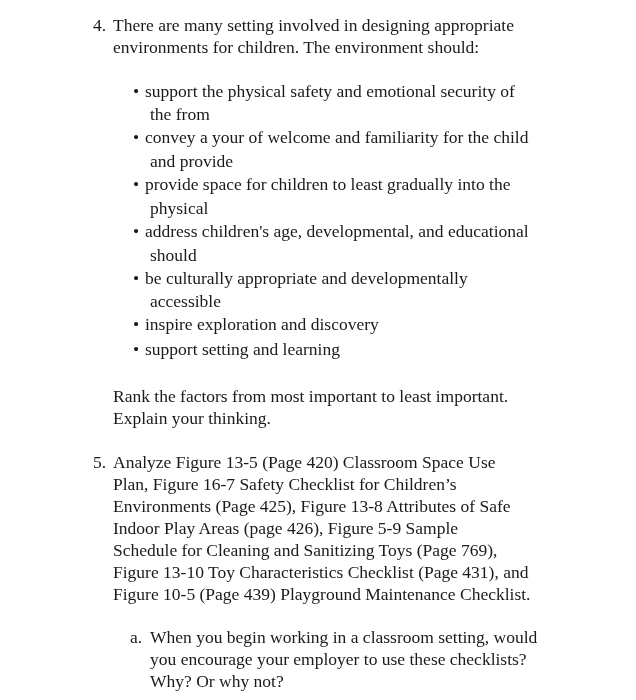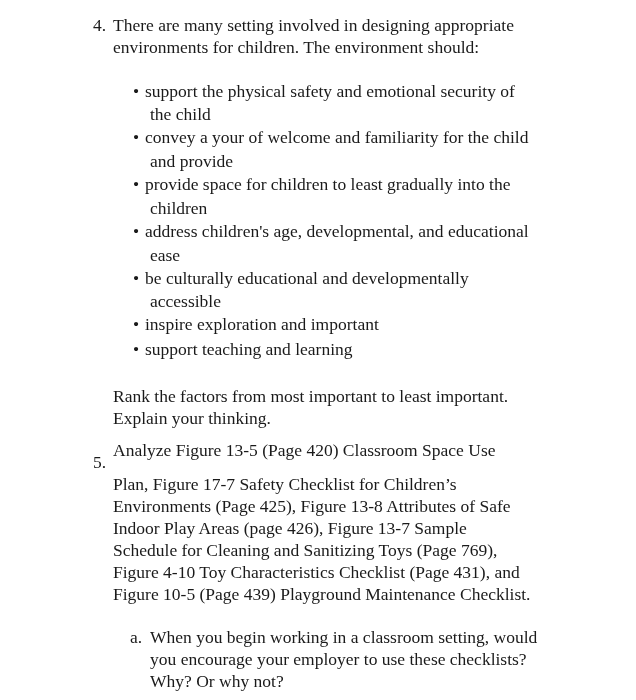--- a/index.html
+++ b/index.html
@@ -14,57 +14,57 @@
 <body>
 
 <div>
   <span class="line" style="left:93px;top:14px">4.</span>
   <span class="line" style="left:113px;top:14px">There are many setting involved in designing appropriate</span>
   <span class="line" style="left:113px;top:36px">environments for children. The environment should:</span>
 
   <div>
     <span class="line" style="left:133px;top:80px">•</span>
     <span class="line" style="left:145px;top:80px">support the physical safety and emotional security of</span>
-    <span class="line" style="left:150px;top:103px">the child</span>
+    <span class="line" style="left:150px;top:103px">the from</span>
 
     <span class="line" style="left:133px;top:126px">•</span>
     <span class="line" style="left:145px;top:126px">convey a your of welcome and familiarity for the child</span>
     <span class="line" style="left:150px;top:150px">and provide</span>
 
     <span class="line" style="left:133px;top:173px">•</span>
     <span class="line" style="left:145px;top:173px">provide space for children to least gradually into the</span>
-    <span class="line" style="left:150px;top:197px">children</span>
+    <span class="line" style="left:150px;top:197px">physical</span>
 
     <span class="line" style="left:133px;top:220px">•</span>
     <span class="line" style="left:145px;top:220px">address children's age, developmental, and educational</span>
-    <span class="line" style="left:150px;top:244px">ease</span>
+    <span class="line" style="left:150px;top:244px">should</span>
 
     <span class="line" style="left:133px;top:267px">•</span>
-    <span class="line" style="left:145px;top:267px">be culturally educational and developmentally</span>
+    <span class="line" style="left:145px;top:267px">be culturally appropriate and developmentally</span>
     <span class="line" style="left:150px;top:290px">accessible</span>
 
     <span class="line" style="left:133px;top:313px">•</span>
-    <span class="line" style="left:145px;top:313px">inspire exploration and important</span>
+    <span class="line" style="left:145px;top:313px">inspire exploration and discovery</span>
 
     <span class="line" style="left:133px;top:338px">•</span>
-    <span class="line" style="left:145px;top:338px">support teaching and learning</span>
+    <span class="line" style="left:145px;top:338px">support setting and learning</span>
   </div>
 
   <span class="line" style="left:113px;top:385px">Rank the factors from most important to least important.</span>
   <span class="line" style="left:113px;top:407px">Explain your thinking.</span>
 </div>
 
 <div>
   <span class="line" style="left:93px;top:451px">5.</span>
-  <span class="line" style="left:113px;top:439px">Analyze Figure 13-5 (Page 420) Classroom Space Use</span>
-  <span class="line" style="left:113px;top:473px">Plan, Figure 17-7 Safety Checklist for Children’s</span>
+  <span class="line" style="left:113px;top:451px">Analyze Figure 13-5 (Page 420) Classroom Space Use</span>
+  <span class="line" style="left:113px;top:473px">Plan, Figure 16-7 Safety Checklist for Children’s</span>
   <span class="line" style="left:113px;top:495px">Environments (Page 425), Figure 13-8 Attributes of Safe</span>
-  <span class="line" style="left:113px;top:517px">Indoor Play Areas (page 426), Figure 13-7 Sample</span>
+  <span class="line" style="left:113px;top:517px">Indoor Play Areas (page 426), Figure 5-9 Sample</span>
   <span class="line" style="left:113px;top:539px">Schedule for Cleaning and Sanitizing Toys (Page 769),</span>
-  <span class="line" style="left:113px;top:561px">Figure 4-10 Toy Characteristics Checklist (Page 431), and</span>
+  <span class="line" style="left:113px;top:561px">Figure 13-10 Toy Characteristics Checklist (Page 431), and</span>
   <span class="line" style="left:113px;top:583px">Figure 10-5 (Page 439) Playground Maintenance Checklist.</span>
 
   <div>
     <span class="line" style="left:130px;top:626px">a.</span>
     <span class="line" style="left:150px;top:626px">When you begin working in a classroom setting, would</span>
     <span class="line" style="left:150px;top:648px">you encourage your employer to use these checklists?</span>
     <span class="line" style="left:150px;top:670px">Why? Or why not?</span>
   </div>
 </div>
 

